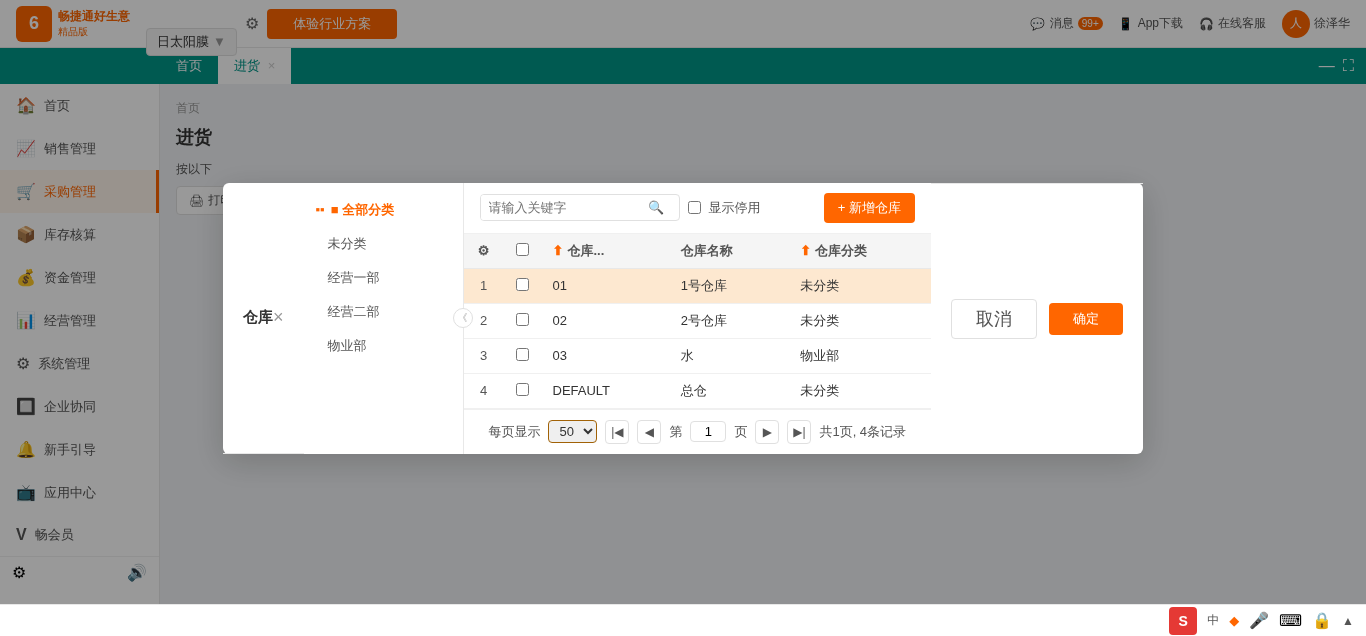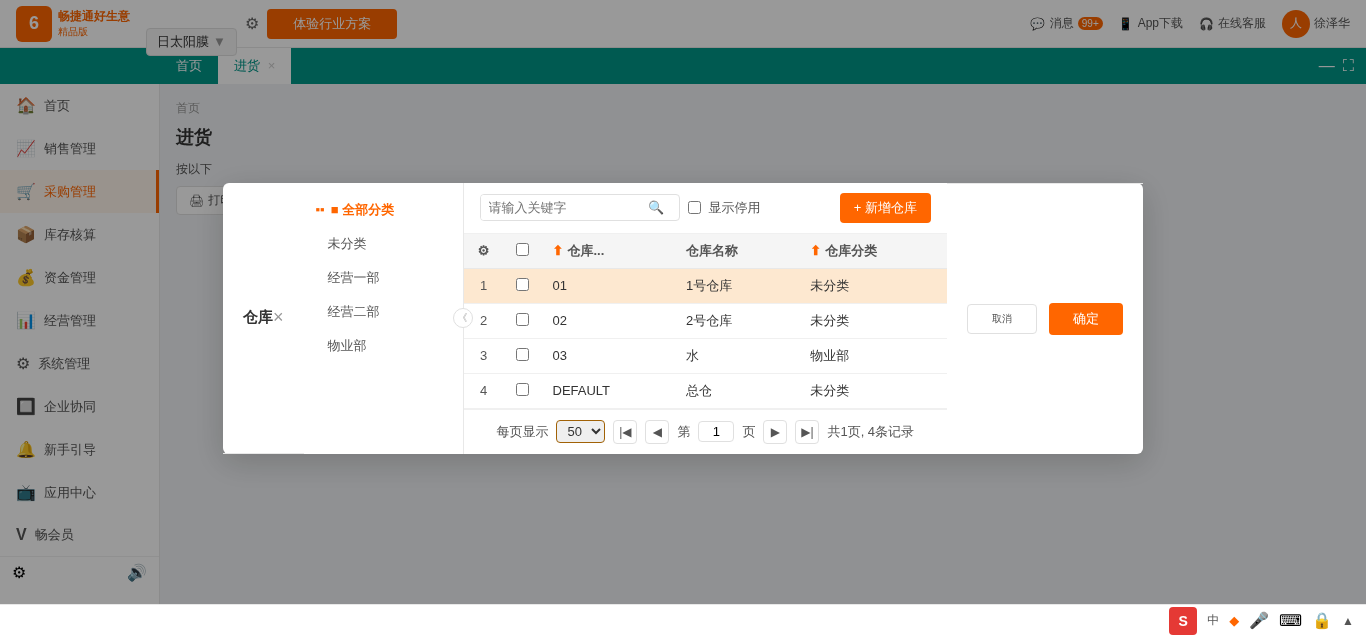--- a/index.html
+++ b/index.html
@@ -199,21 +199,21 @@
       width: 36px; border: 1px solid #e0e0e0; border-radius: 4px;
       padding: 2px 6px; font-size: 13px; text-align: center;
     }
     
     .modal-footer {
       display: flex; align-items: center; justify-content: center; gap: 12px;
       padding: 14px 20px; border-top: 1px solid #e8e8e8;
     }
     .cancel-btn {
       padding: 7px 24px; border: 1px solid #e0e0e0; background: #fff; border-radius: 4px;
-      cursor: pointer; font-size: 10px; color: #555;
+      cursor: pointer; font-size: 18px; color: #555;
     }
     .confirm-btn {
       padding: 7px 24px; background: #f60; color: #fff; border: none; border-radius: 4px;
       cursor: pointer; font-size: 13px;
     }
 
     
     .bottom-bar {
       position: fixed; bottom: 0; left: 0; width: 100%; height: 32px;
       background: #fff; border-top: 1px solid #e8e8e8;

